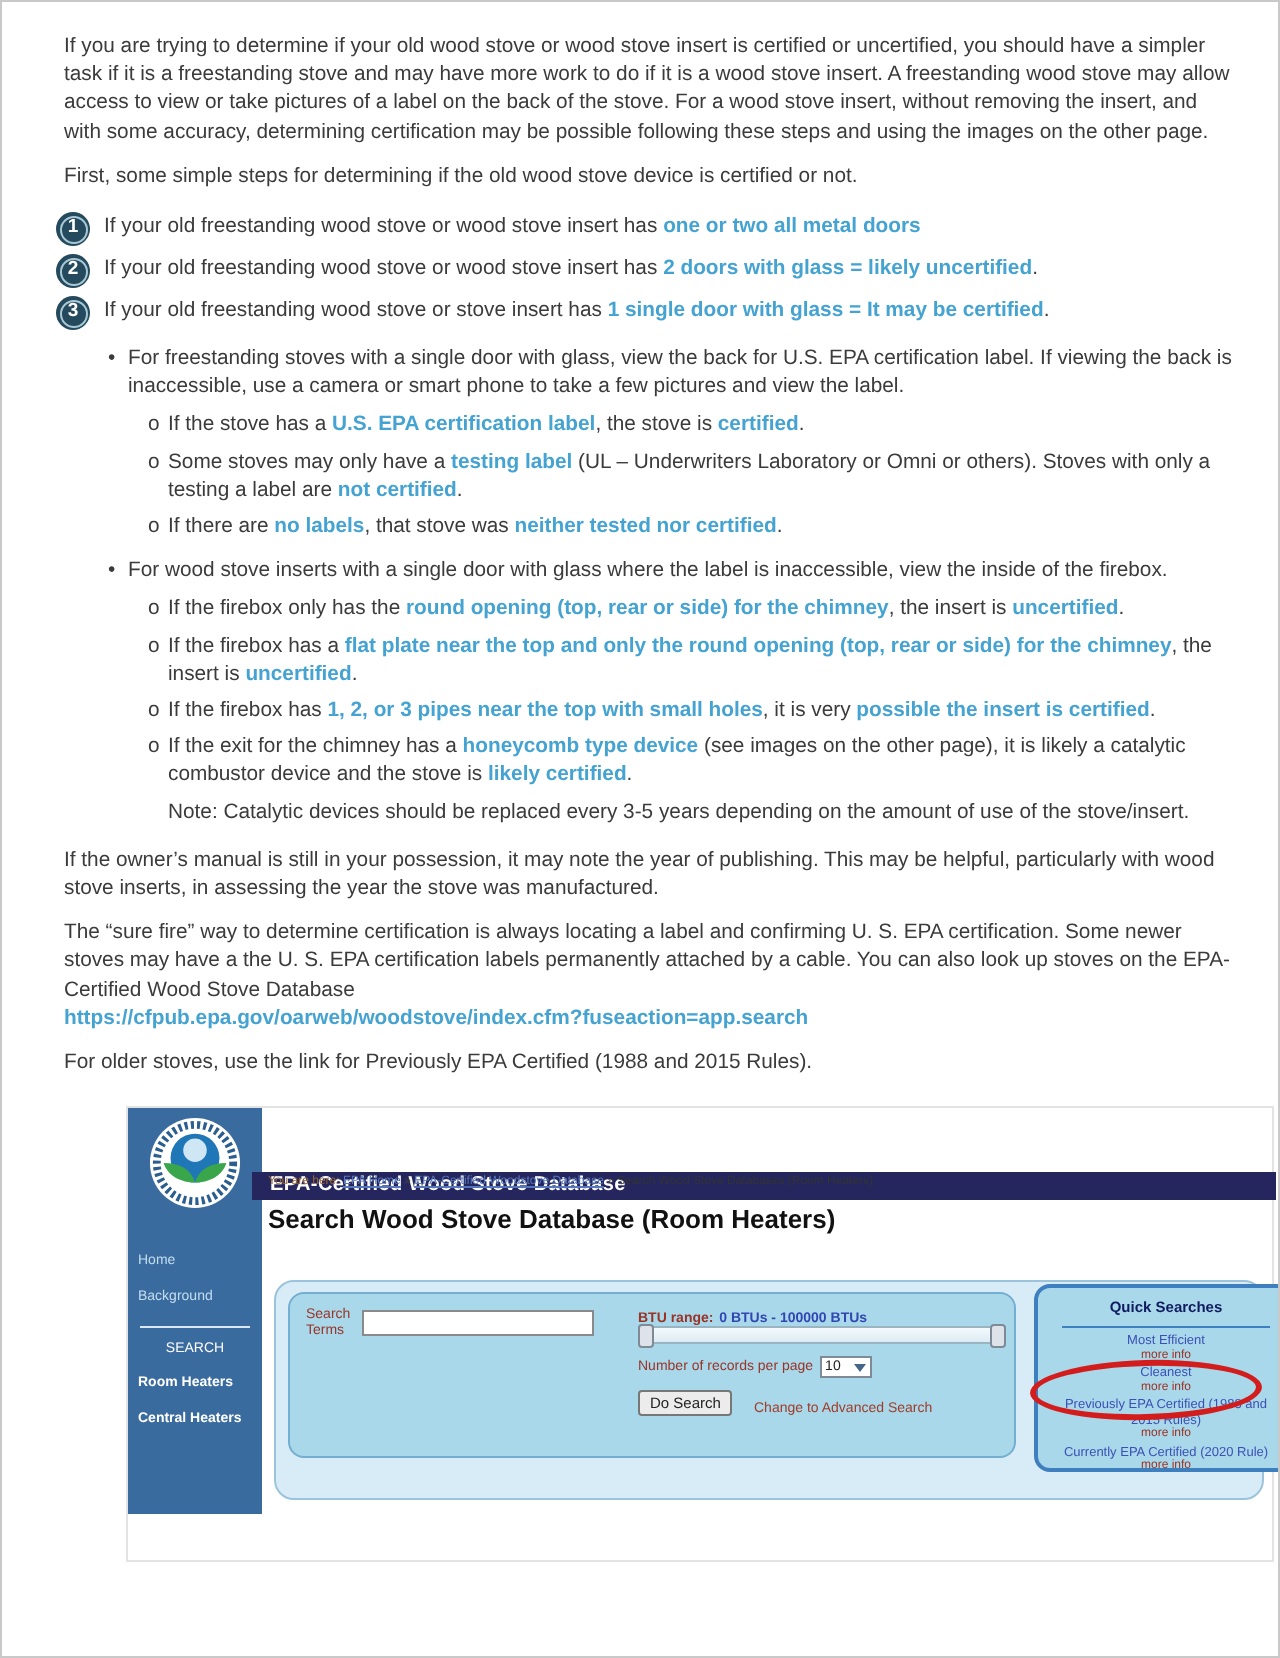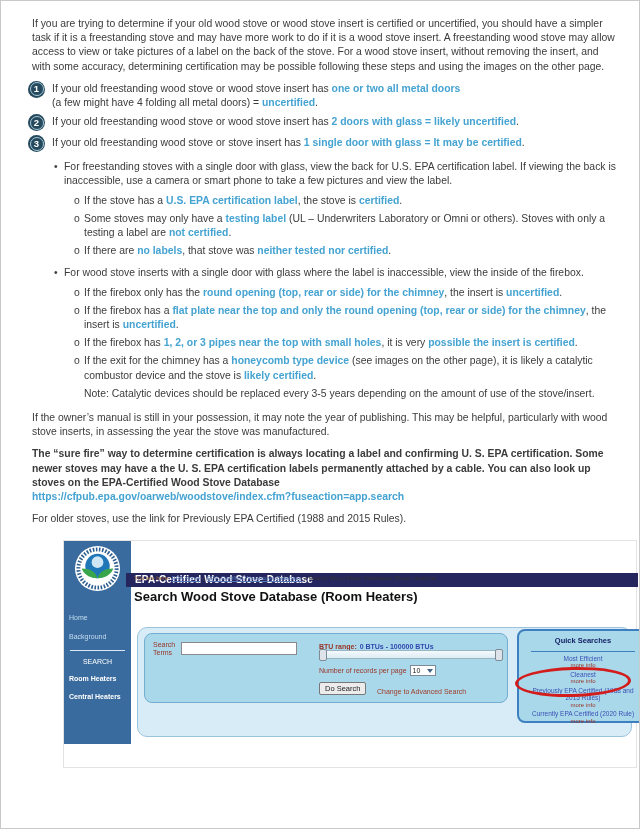--- a/index.html
+++ b/index.html
@@ -27,21 +27,21 @@
   .step-text { flex:1; }
 
   .brow { display:flex; margin:0 0 5px 22px; }
   .srow { display:flex; margin:0 0 4px 42px; }
   .marker { flex:0 0 10px; }
   .btext { flex:1; }
   .gap-lg { margin-bottom:8px !important; }
   .note { margin:2px 0 10px 52px; }
 
   .doc-link { color:#45a3d2; font-weight:700; cursor:pointer; }
-  .para-tight { margin-bottom:0;font-weight:bold; }
+  .para-tight { margin-bottom:0; }
 
   
   .shot {
     position:relative; width:574px; height:228px; margin:14px 0 0 31px;
     background:#fff; border:1px solid #e3e3e3; font-family:"Liberation Sans", sans-serif;
   }
   .left-col { position:absolute; left:0; top:0; width:67px; height:203px; background:#3a6b9e; }
   .epa-logo { position:absolute; left:10px; top:4px; width:47px; height:47px; }
   .navy-bar {
     position:absolute; left:62px; top:32px; width:512px; height:14px;
@@ -64,21 +64,21 @@
   .side-strong { color:#fff; font-weight:700; padding:2px 0 2px 5px; cursor:pointer; }
 
   .shot-heading {
     position:absolute; left:70px; top:49px; font-size:13px; font-weight:700; color:#111;
   }
   .outer-panel {
     position:absolute; left:73px; top:86px; width:495px; height:110px;
     background:#d8ecf7; border:1px solid #9cc3dc; border-radius:10px;
   }
   .search-panel {
-    position:absolute; left:80px; top:92px; width:364px; height:70px;
+    position:absolute; left:80px; top:92px; width:364px; height:83px;
     background:#a9d8eb; border:1px solid #74aed0; border-radius:8px;
   }
   .lbl { color:#993325; font-size:7px; line-height:8px; }
   .search-lbl { position:absolute; left:8px; top:7px; width:28px; }
   .search-input {
     position:absolute; left:36px; top:8px; width:116px; height:13px;
     border:1px solid #8a8a8a; background:#fff; font-size:8px; padding:0 2px;
   }
   .btu-line { position:absolute; left:174px; top:5px; white-space:nowrap; }
   .btu-val { color:#3146b0; font-weight:700; font-size:7px; }
@@ -122,28 +122,28 @@
     pointer-events:none; z-index:5;
   }
 </style>
 </head>
 <body>
 
 <div class="page">
   <div class="doc">
 
     <div class="para">If you are trying to determine if your old wood stove or wood stove insert is certified or uncertified, you should have a simpler task if it is a freestanding stove and may have more work to do if it is a wood stove insert. A freestanding wood stove may allow access to view or take pictures of a label on the back of the stove. For a wood stove insert, without removing the insert, and with some accuracy, determining certification may be possible following these steps and using the images on the other page.</div>
+    <div class="para" style="margin-bottom:11px;">First, some simple steps for determining if the old wood stove device is certified or not.</div>
 
     <div class="step">
       <div class="step-num">
           <span>1</span>
         </div>
       <div class="step-text">
         <div><span>If your old freestanding wood stove or wood stove insert has </span><span class="hl">one or two all metal doors</span></div>
-        <div><span>(a few might have 4 folding all metal doors) = </span><span class="hl">uncertified</span><span>.</span></div>
       </div>
     </div>
 
     <div class="step">
       <div class="step-num">
           <span>2</span>
         </div>
       <div class="step-text"><span>If your old freestanding wood stove or wood stove insert has </span><span class="hl">2 doors with glass = likely uncertified</span><span>.</span></div>
     </div>
 

